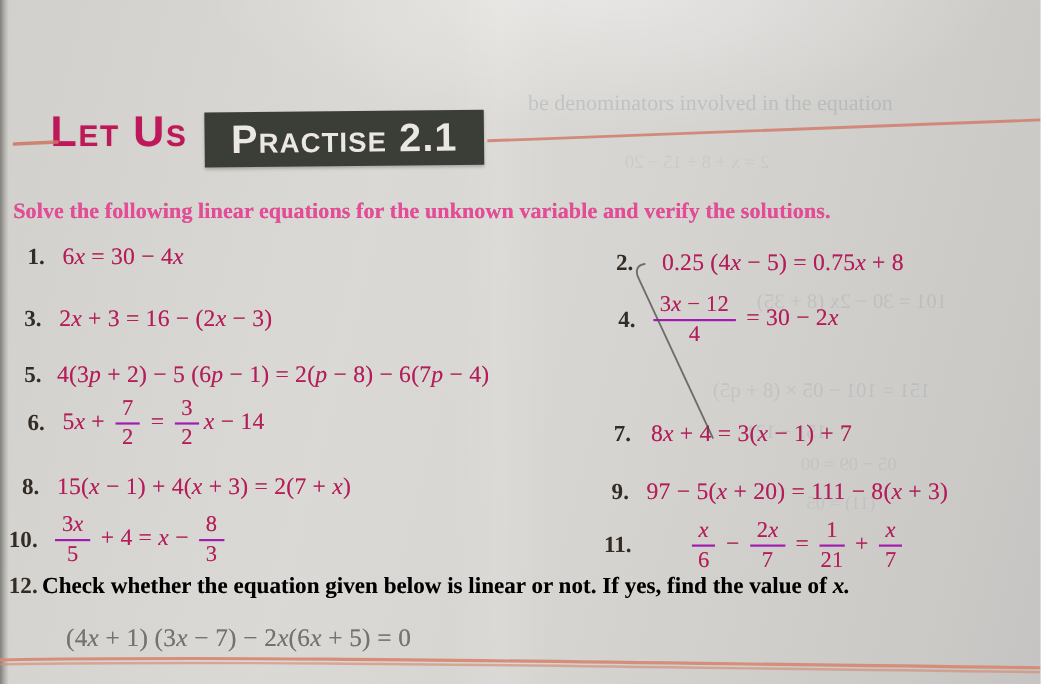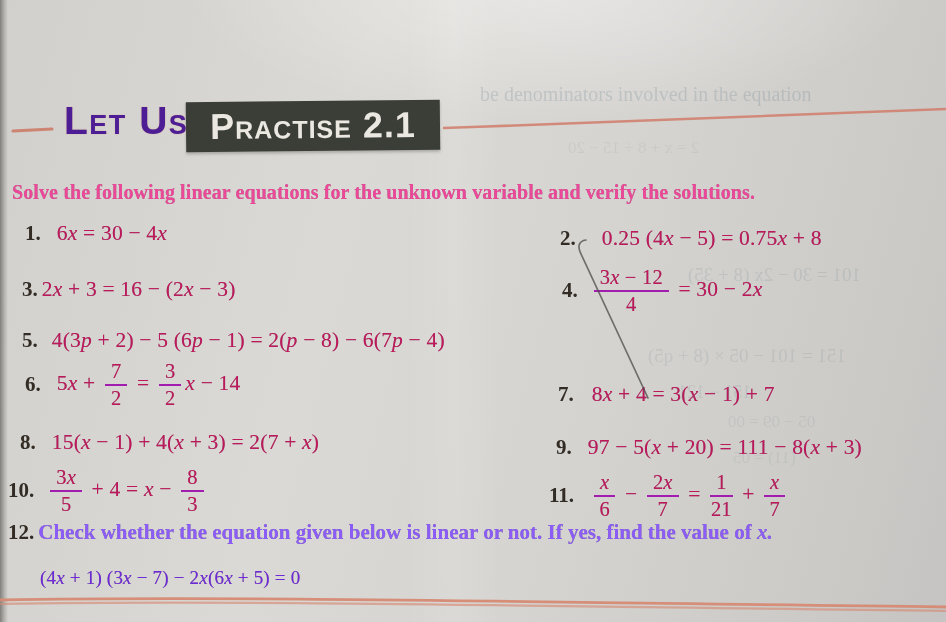--- a/index.html
+++ b/index.html
@@ -8,23 +8,23 @@
     font-family:"Liberation Serif",serif;color:#3b342c;
     background:
       radial-gradient(ellipse 520px 190px at 58% -2%, rgba(255,255,255,0.40), rgba(255,255,255,0) 70%),
       linear-gradient(90deg, rgba(255,255,255,0) 43%, rgba(255,255,255,0.10) 48%, rgba(255,255,255,0) 53%),
       linear-gradient(104deg,#d2d0cc 0%,#dbd9d5 35%,#d6d4d1 60%,#cbcac7 88%,#c5c4c2 100%);
   }
   .page{position:absolute;inset:0;}
   .edge-left{position:absolute;left:0;top:0;width:8px;height:100%;
     background:linear-gradient(90deg,#82807b,#b5b3af 55%,rgba(181,179,175,0));}
   
-  .hdr-prefix{position:absolute;left:64px;top:100px;
+  .hdr-prefix{position:absolute;left:46px;top:100px;
     font-family:"Liberation Sans",sans-serif;font-weight:bold;font-variant:small-caps;
-    font-size:39px;letter-spacing:1.5px;color:#4c1d95;line-height:1.1;
+    font-size:39px;letter-spacing:1.5px;color:#be185d;line-height:1.1;
     text-shadow:0 0 1px rgba(196,78,55,0.5);text-align:center;}
   .hdr-box{position:absolute;left:186px;top:101px;width:254px;height:50px;
     background:#3b3e37;color:#ebe8e2;display:flex;align-items:center;justify-content:center;
     font-family:"Liberation Sans",sans-serif;font-weight:bold;font-variant:small-caps;
     font-size:36px;letter-spacing:1px;transform:rotate(-0.6deg);
     box-shadow:0 2px 3px rgba(0,0,0,0.22);}
   
   .instruction{position:absolute;left:12px;top:181px;width:928px;margin:0;
     font-size:20px;font-weight:bold;letter-spacing:0.1px;color:#ec4899;
     text-shadow:0 0 0.6px rgba(60,53,44,0.5);}
@@ -32,22 +32,22 @@
   .row{position:absolute;display:flex;align-items:center;white-space:nowrap;}
   .pnum{font-weight:bold;font-size:21px;color:#322c25;}
   .eq{font-size:21.5px;letter-spacing:0.2px;color:#be185d;text-shadow:0 0 0.6px rgba(59,52,44,0.45);}
   .var{font-style:italic;}
   .frac{display:inline-flex;flex-direction:column;align-items:center;text-align:center;
     vertical-align:middle;margin:0 4px;font-size:20.5px;line-height:1.12;}
   .frac .fnum{padding:0 6px 1px;border-bottom:2px solid #a21caf;}
   .frac .fden{padding-top:1px;}
   
   .p12-line{position:absolute;left:8px;top:520px;display:flex;gap:4px;white-space:nowrap;}
-  .p12text{font-size:21px;font-weight:bold;color:#8b5cf6;text-shadow:0 0 0.6px rgba(56,50,42,0.5);}
-  .p12eq{position:absolute;left:40px;top:567px;font-size:19px;letter-spacing:0.2px;color:#6d28d9;
+  .p12text{font-size:21px;font-weight:bold;color:#000000;text-shadow:0 0 0.6px rgba(56,50,42,0.5);}
+  .p12eq{position:absolute;left:60px;top:567px;font-size:23px;letter-spacing:0.2px;color:#737373;
     text-shadow:0 0 0.6px rgba(59,52,44,0.45);white-space:nowrap;}
   
   .ghost{position:absolute;font-family:"Liberation Serif",serif;color:#53707c;
     filter:blur(0.7px);white-space:nowrap;margin-left:28px;}
   
   .overlay{position:absolute;inset:0;pointer-events:none;}
 </style>
 </head>
 <body>
 
@@ -67,21 +67,21 @@
       <div class="row" style="left: 25px; top: 221px;">
         <span class="pnum">1.</span>
         <span class="eq" style="margin-left: 16px;">6<i class="var">x</i> = 30 − 4<i class="var">x</i></span>
       </div>
       <div class="row" style="left: 560px; top: 226px;">
         <span class="pnum">2.</span>
         <span class="eq" style="margin-left: 26px;">0.25 (4<i class="var">x</i> − 5) = 0.75<i class="var">x</i> + 8</span>
       </div>
       <div class="row" style="left: 22px; top: 277px;">
         <span class="pnum">3.</span>
-        <span class="eq" style="margin-left: 4px;">2<i class="var">x</i> + 3 = 16 − (2<i class="var">x</i> − 3)</span>
+        <span class="eq" style="margin-left: 16px;">2<i class="var">x</i> + 3 = 16 − (2<i class="var">x</i> − 3)</span>
       </div>
       <div class="row" style="left: 562px; top: 266px;">
         <span class="pnum">4.</span>
         <span class="eq" style="margin-left: 12px;"><span class="frac">
             <span class="fnum">3<i class="var">x</i> − 12</span>
             <span class="fden">4</span>
           </span> = 30 − 2<i class="var">x</i></span>
       </div>
       <div class="row" style="left: 22px; top: 328px;">
         <span class="pnum">5.</span>
@@ -112,21 +112,21 @@
       <div class="row" style="left: 8px; top: 466px;">
         <span class="pnum">10.</span>
         <span class="eq" style="margin-left: 12px;"><span class="frac">
             <span class="fnum">3<i class="var">x</i></span>
             <span class="fden">5</span>
           </span> + 4 = <i class="var">x</i> − <span class="frac">
             <span class="fnum">8</span>
             <span class="fden">3</span>
           </span></span>
       </div>
-      <div class="row" style="left: 549px; top: 471px;">
+      <div class="row" style="left: 549px; top: 471px; gap: 35px;">
         <span class="pnum">11.</span>
         <span class="eq" style="margin-left: 16px;"><span class="frac">
             <span class="fnum"><i class="var">x</i></span>
             <span class="fden">6</span>
           </span> − <span class="frac">
             <span class="fnum">2<i class="var">x</i></span>
             <span class="fden">7</span>
           </span> = <span class="frac">
             <span class="fnum">1</span>
             <span class="fden">21</span>

